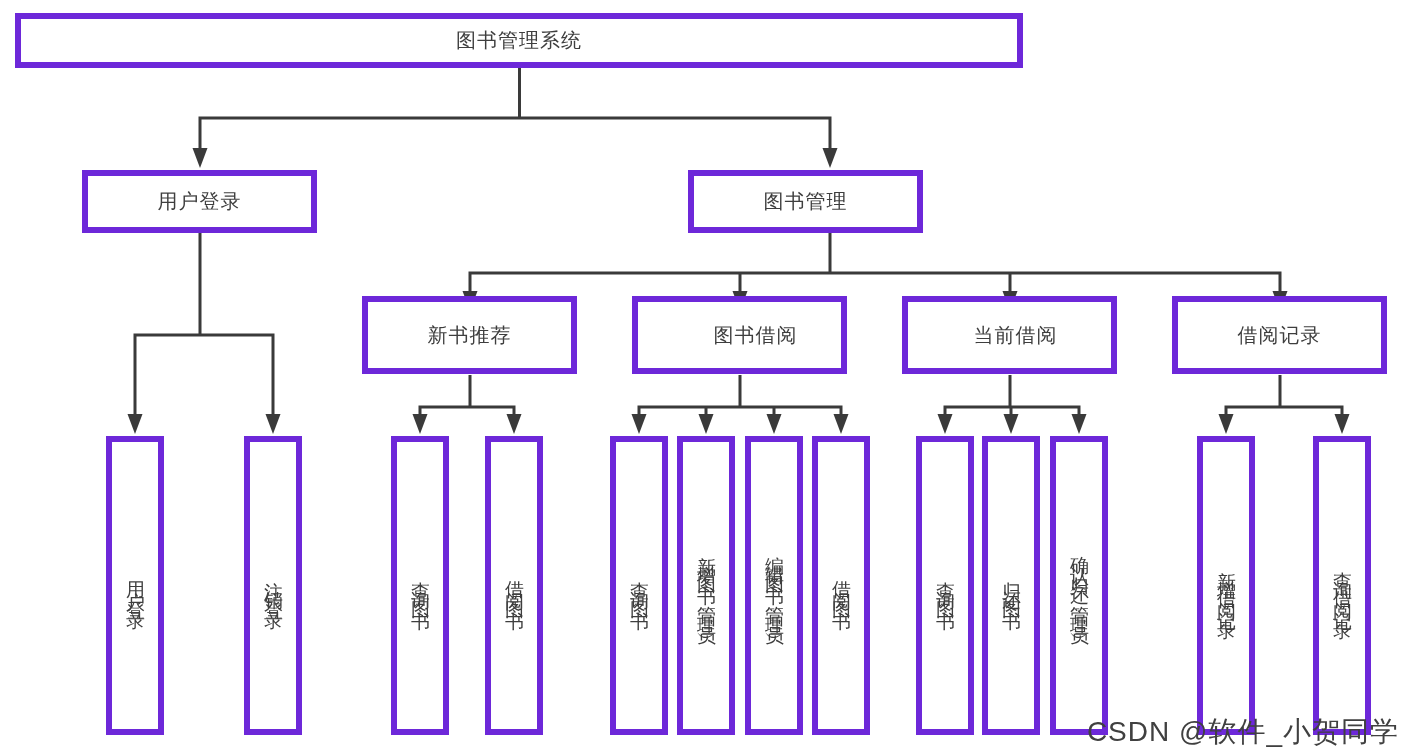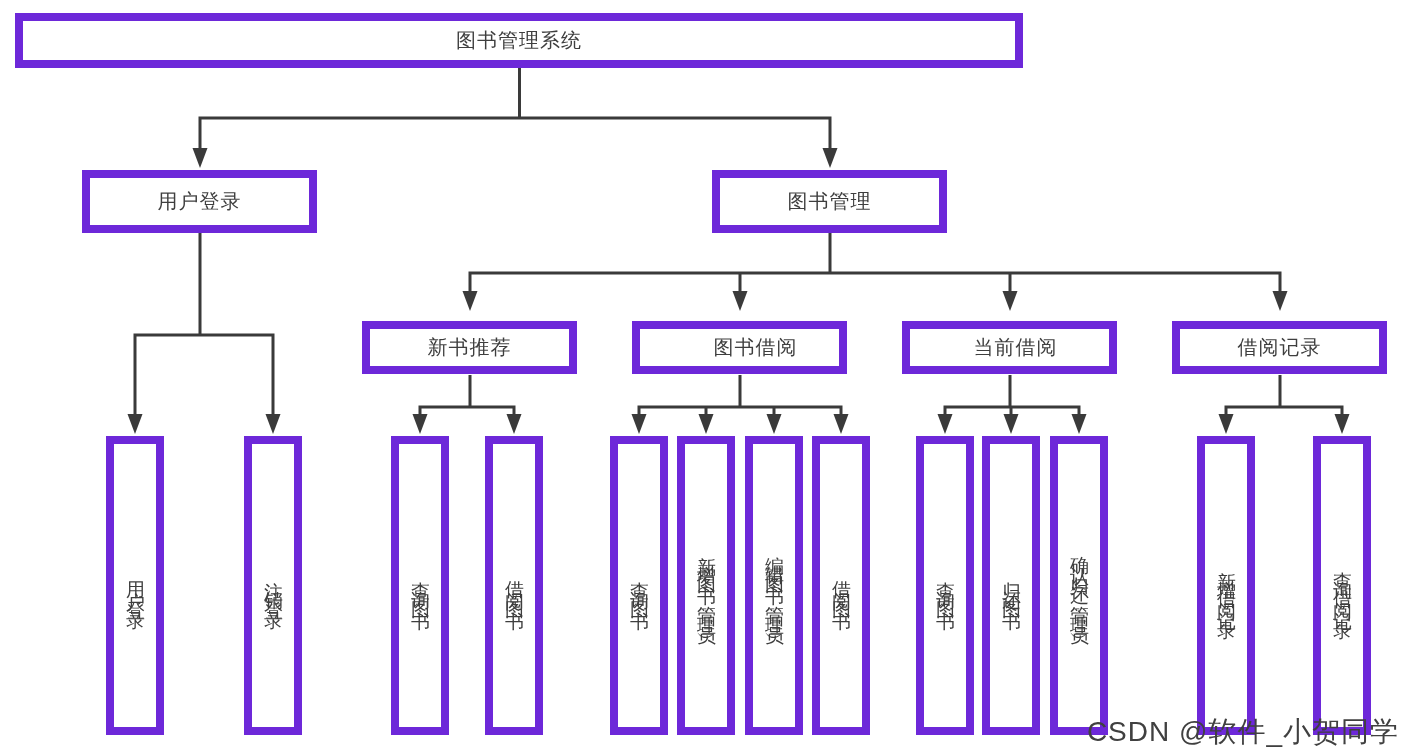--- a/index.html
+++ b/index.html
@@ -13,42 +13,42 @@
   }
   .connectors {
     position: absolute;
     left: 0; top: 0;
     width: 1405px; height: 747px;
   }
   .box {
     position: absolute;
     box-sizing: border-box;
     background: #ffffff;
-    border: 8px solid #6d28d9;
+    border: 6px solid #6d28d9;
     color: #3e3e3e;
     display: flex;
     align-items: center;
     justify-content: center;
     text-align: center;
   }
   .h-box {
     font-size: 20px;
     letter-spacing: 1px;
     white-space: nowrap;
   }
   .v-box {
     writing-mode: vertical-rl;
     text-orientation: mixed;
     font-size: 19px;
     letter-spacing: 10px;
     line-height: 1.2;
   }
   .root-box   { left: 15px;  top: 13px;  width: 1008px; height: 55px; }
   .l2-box     { top: 170px;  width: 235px; height: 63px; }
-  .l3-box     { top: 321px;  width: 215px; height: 53px; }
+  .l3-box     { top: 296px;  width: 215px; height: 78px; }
   .leaf       { top: 436px;  width: 58px;  height: 299px; }
   .watermark {
     position: absolute;
     top: 713px;
     right: 6px;
     z-index: 10;
     font-size: 28px;
     letter-spacing: 1px;
     color: #404040;
     white-space: nowrap;
@@ -91,21 +91,21 @@
     <polygon points="1071.5,414 1086.5,414 1079,434" fill="#3a3a3a" stroke="none"></polygon>
 
     <path d="M1280 375 V407 M1224.5 407 H1343.5 M1226 407 V416 M1342 407 V416"></path>
     <polygon points="1218.5,414 1233.5,414 1226,434" fill="#3a3a3a" stroke="none"></polygon>
     <polygon points="1334.5,414 1349.5,414 1342,434" fill="#3a3a3a" stroke="none"></polygon>
   </svg>
 
   <div class="box h-box root-box">图书管理系统</div>
 
   <div class="box h-box l2-box" style="left:82px;">用户登录</div>
-  <div class="box h-box l2-box" style="left:712px;">图书管理</div>
+  <div class="box h-box l2-box" style="left:688px;">图书管理</div>
 
   <div class="box h-box l3-box" style="left:362px;">新书推荐</div>
   <div class="box h-box l3-box" style="left:632px;padding-left:32px;">图书借阅</div>
   <div class="box h-box l3-box" style="left:902px;padding-left:12px;">当前借阅</div>
   <div class="box h-box l3-box" style="left:1172px;font-family:Liberation Serif, serif;">借阅记录</div>
 
   <div class="box v-box leaf" style="left:106px;">用户登录</div>
   <div class="box v-box leaf" style="left:244px;">注销登录</div>
 
   <div class="box v-box leaf" style="left:391px;">查询图书</div>

